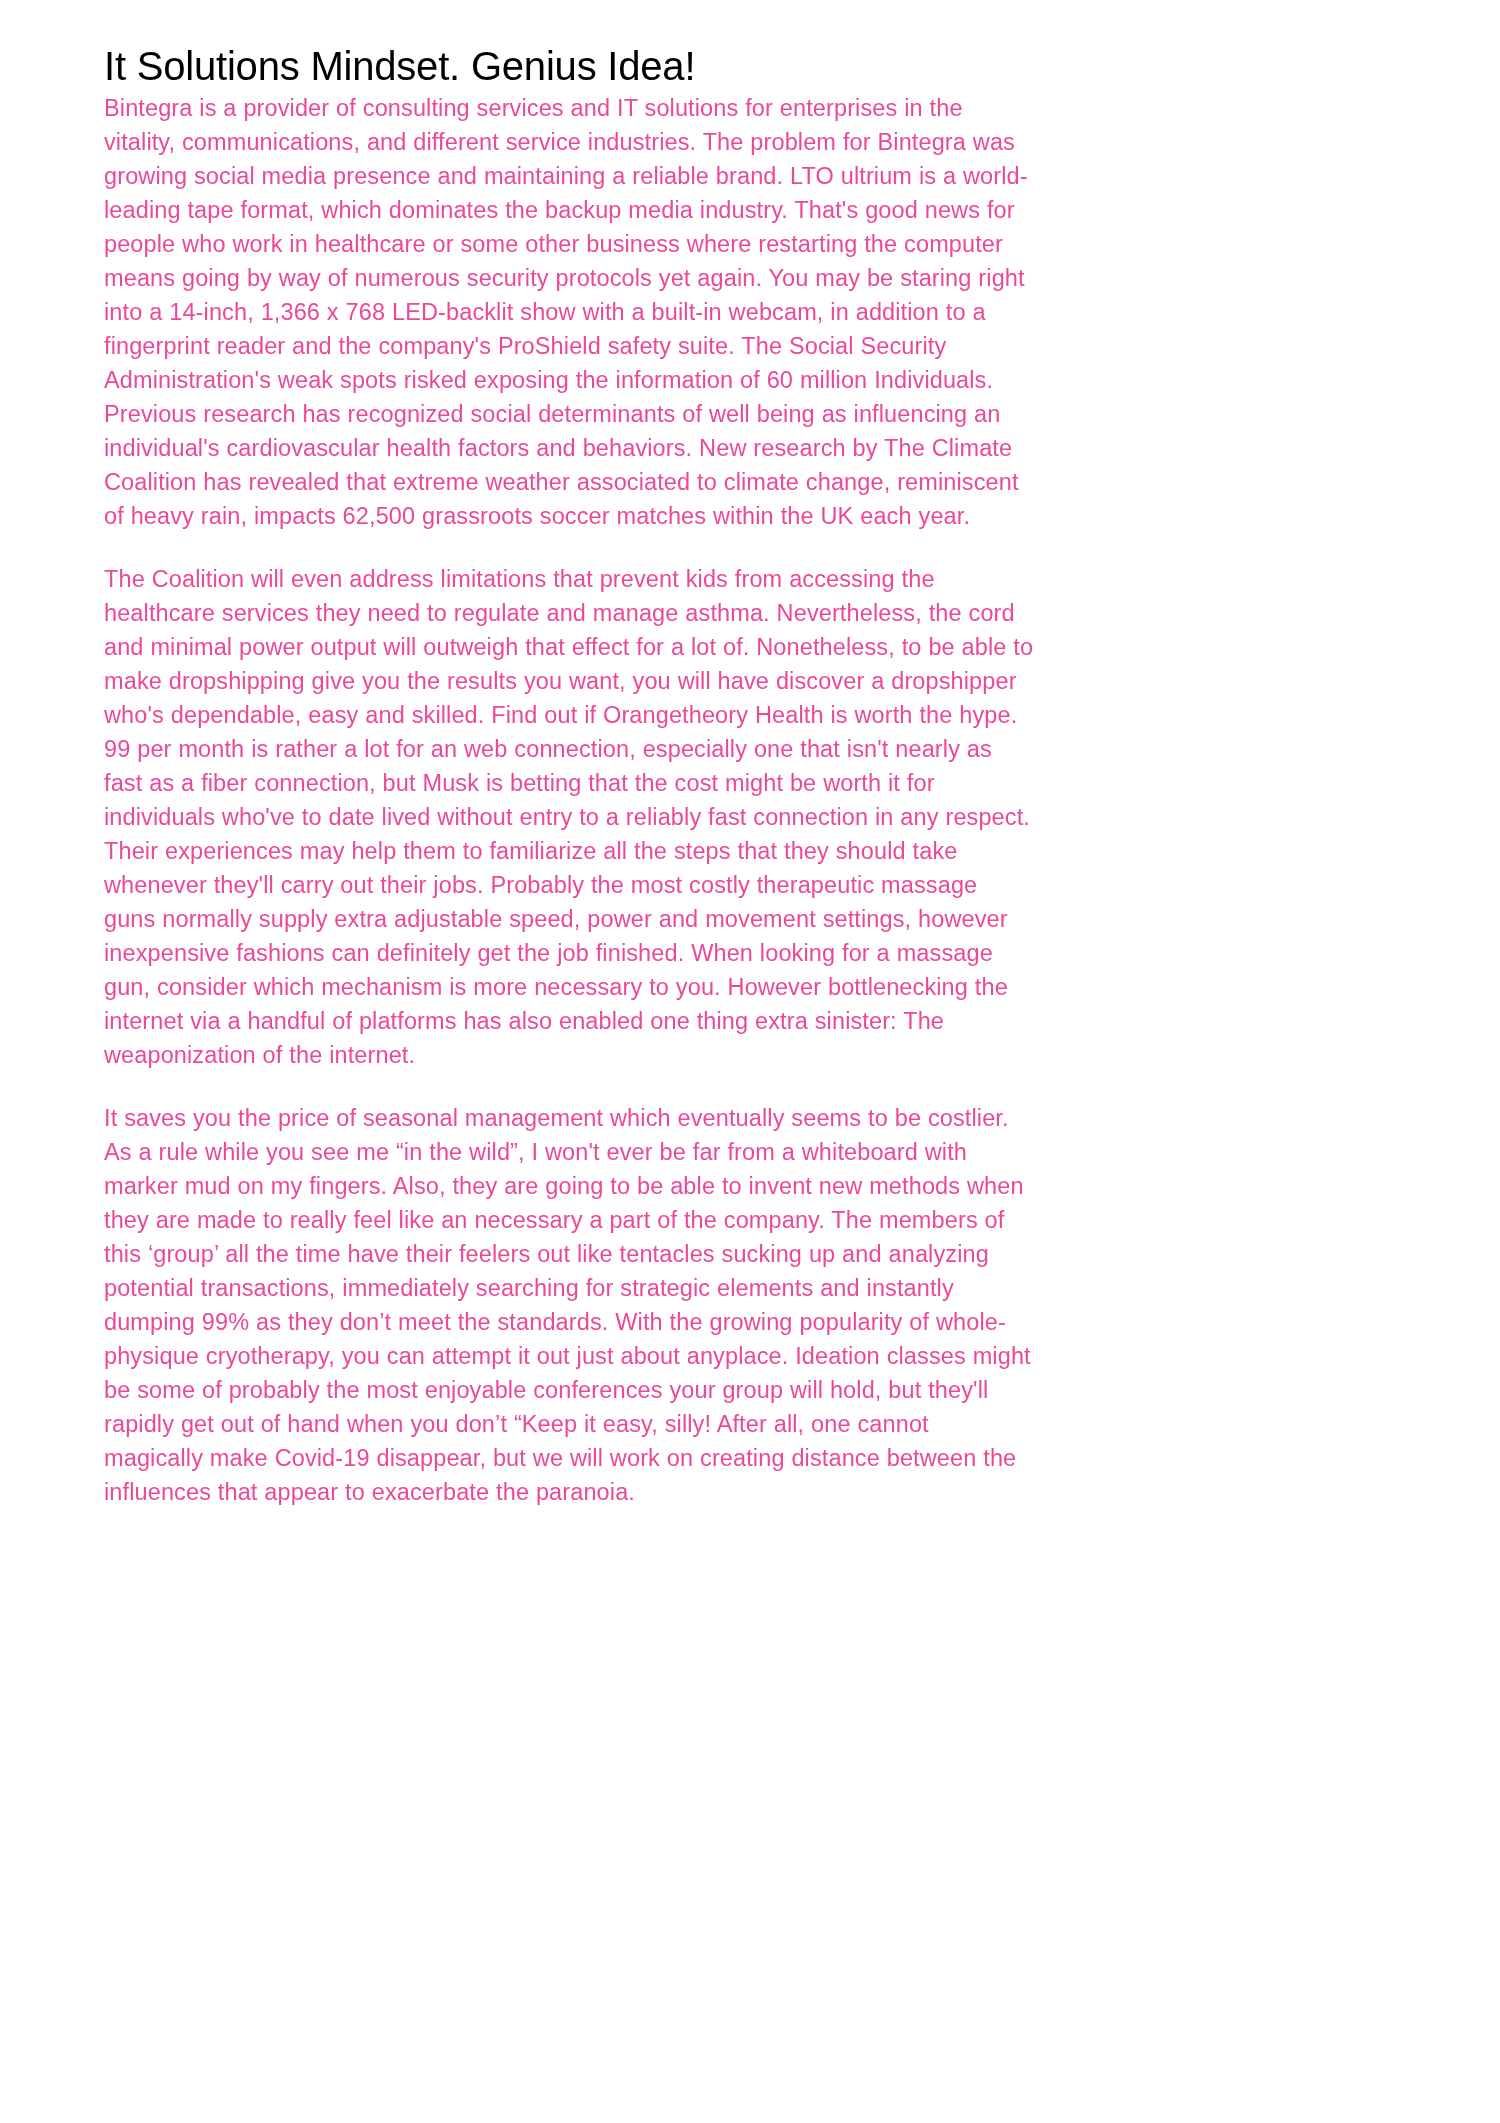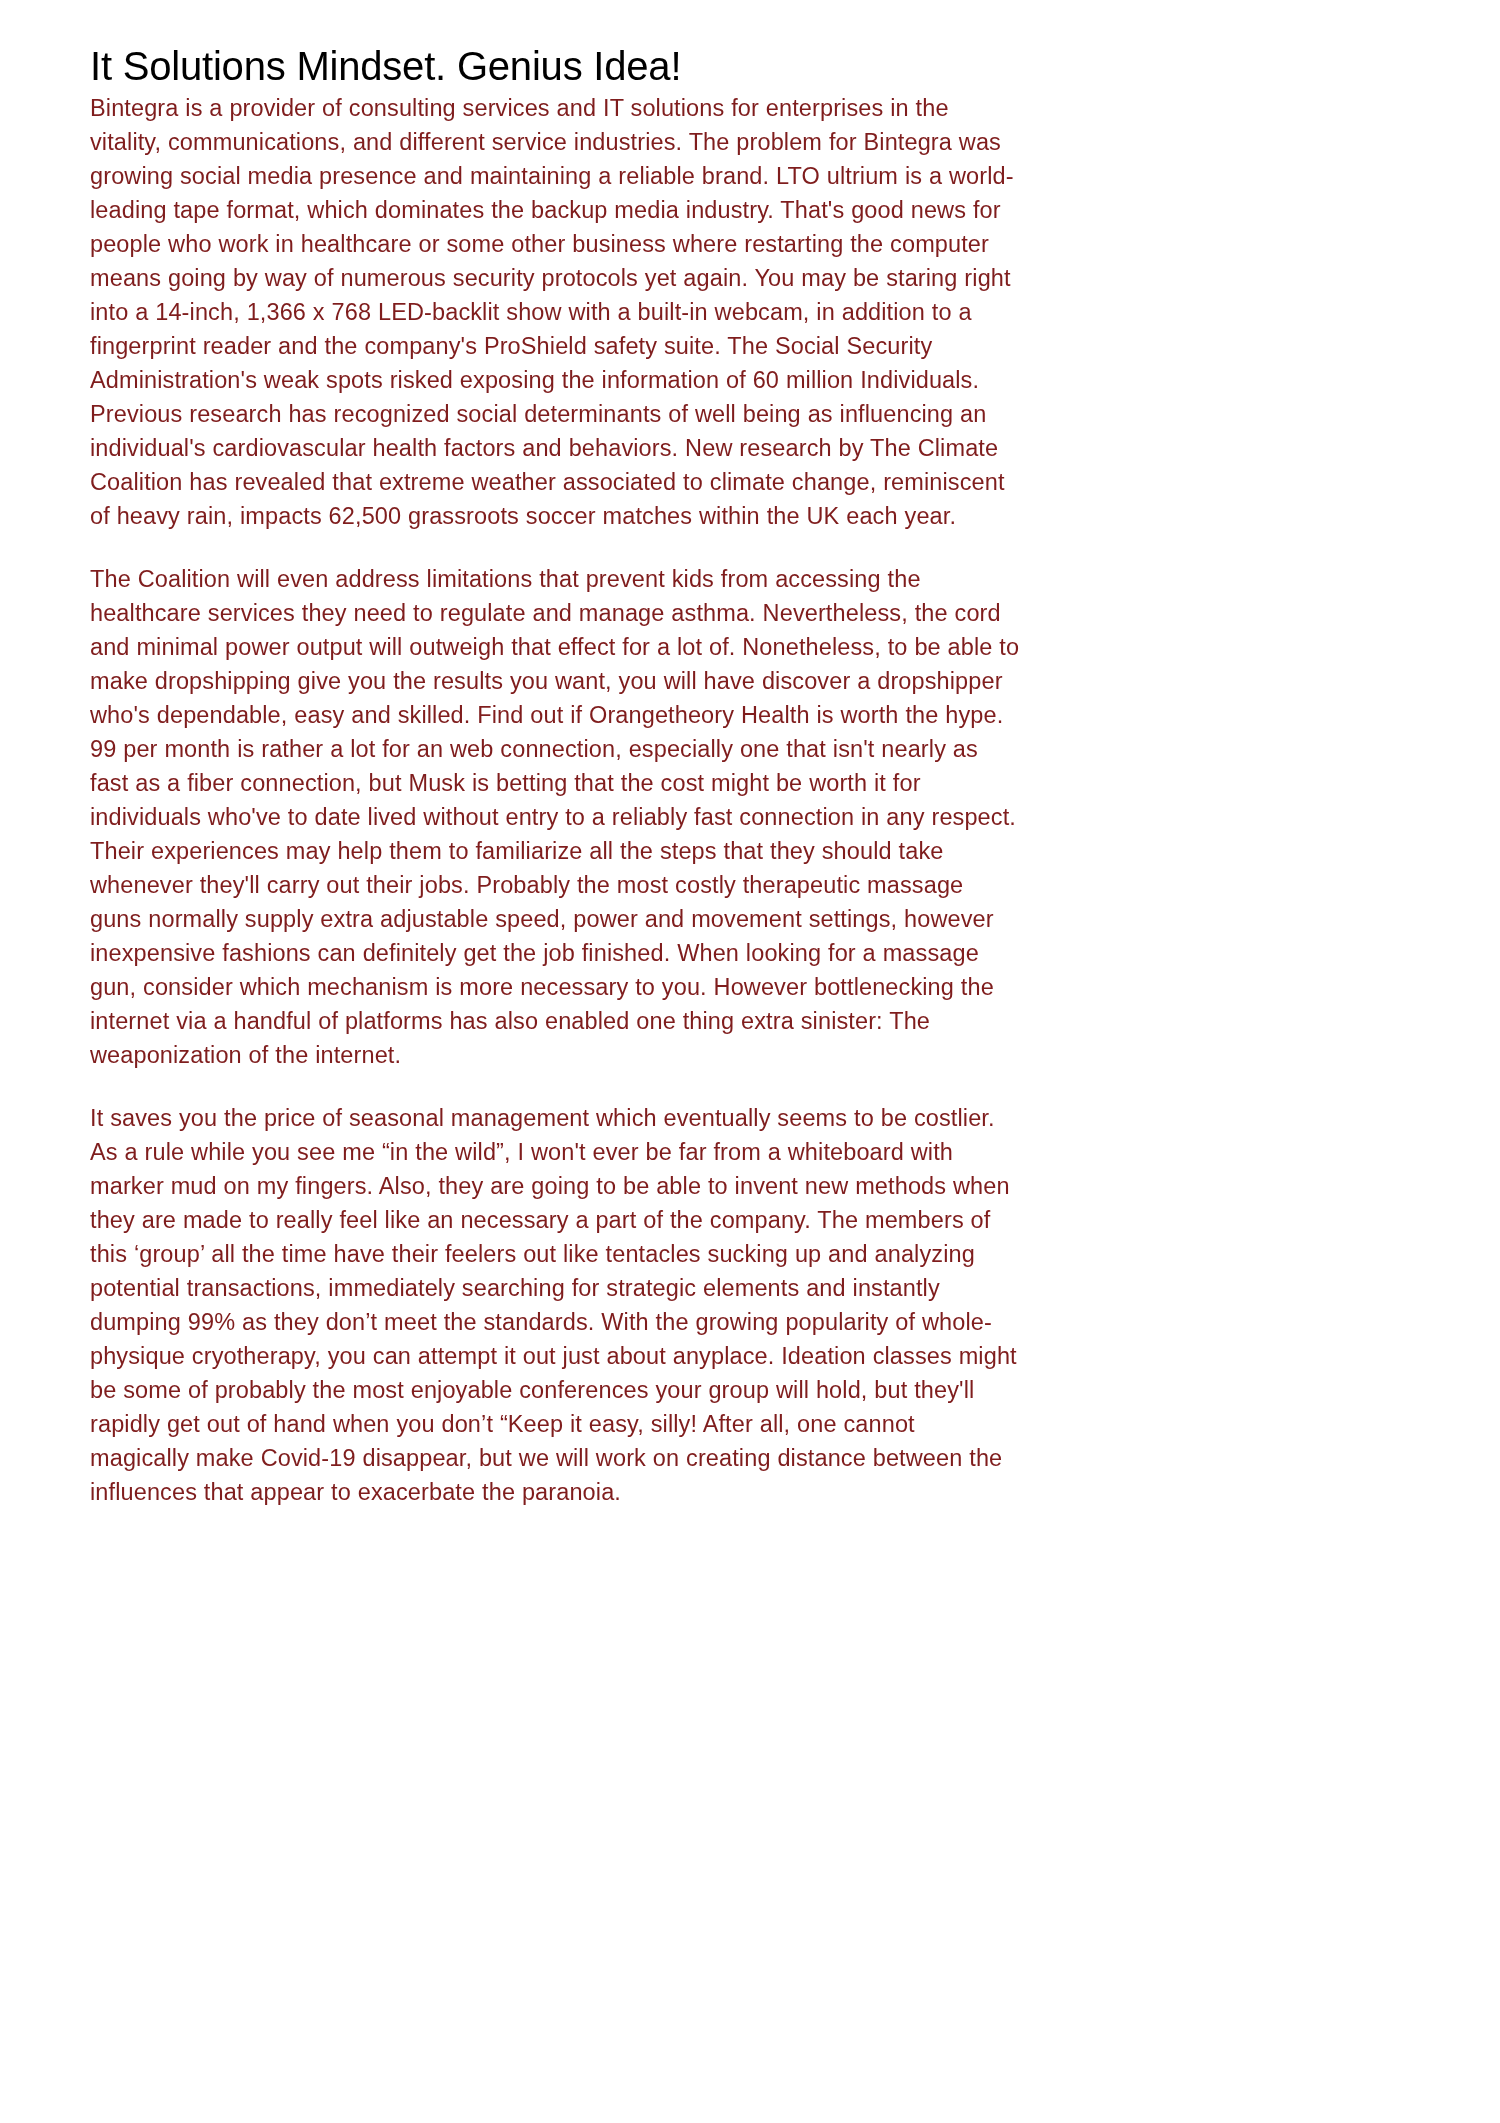--- a/index.html
+++ b/index.html
@@ -17,41 +17,41 @@
   .page {
     width: 1500px;
     min-height: 2123px;
     background: #ffffff;
     box-sizing: border-box;
     padding: 0;
     position: relative;
   }
   .article {
     position: absolute;
-    left: 90px;
+    left: 104px;
     top: 0;
     width: 930px;
   }
   h1.doc-title {
     font-family: "Liberation Sans", sans-serif;
     font-size: 40px;
     font-weight: 400;
     line-height: 1.22;
     letter-spacing: -0.2px;
     color: #000000;
     margin: 0;
     padding-top: 42px;
     padding-bottom: 0;
   }
   p.doc-paragraph {
     font-family: "Liberation Sans", sans-serif;
     font-size: 23.5px;
     font-weight: 400;
     line-height: 34px;
-    color: #7f1d1d;
+    color: #ec4899;
     margin: 0;
     text-align: left;
     letter-spacing: 0.005em;
     word-spacing: 0.2px;
   }
   p.doc-paragraph + p.doc-paragraph {
     margin-top: 29px;
   }
   .first-para {
     margin-top: 41px;

